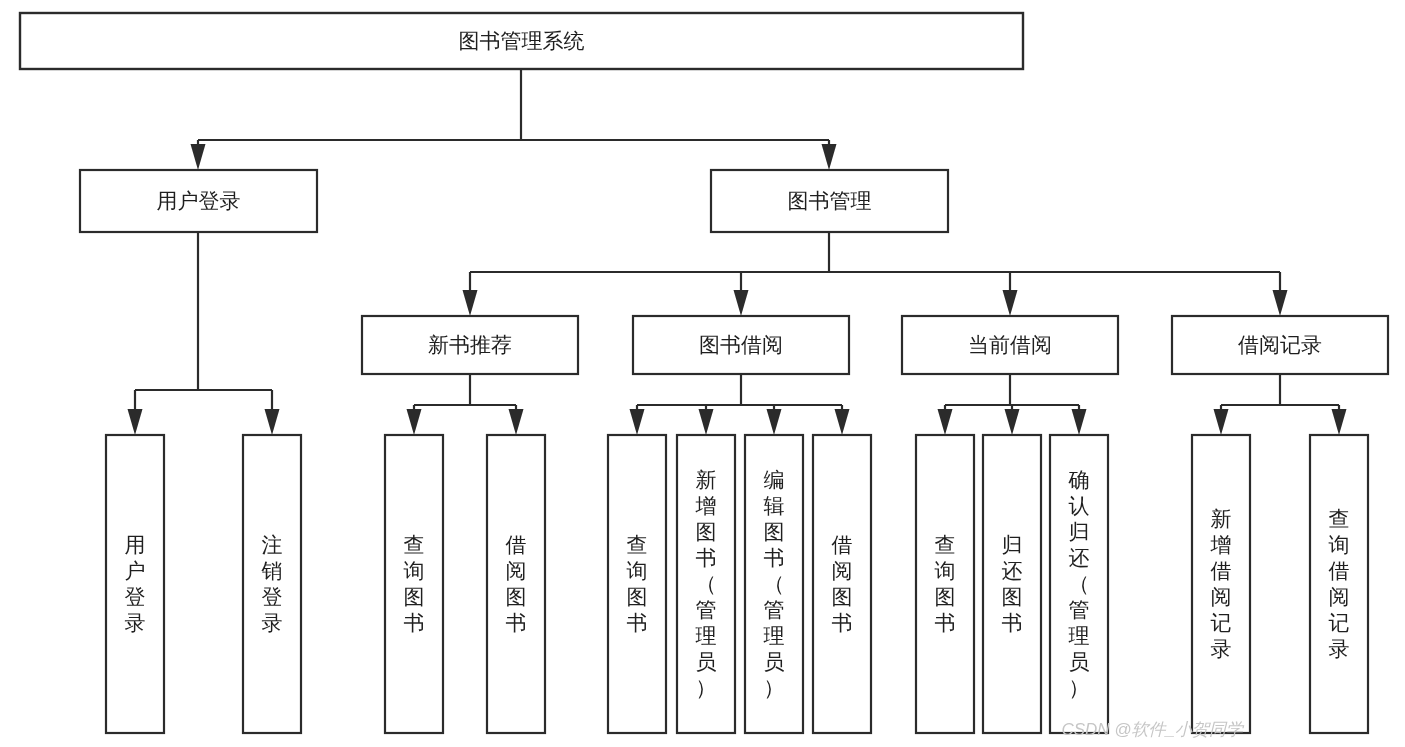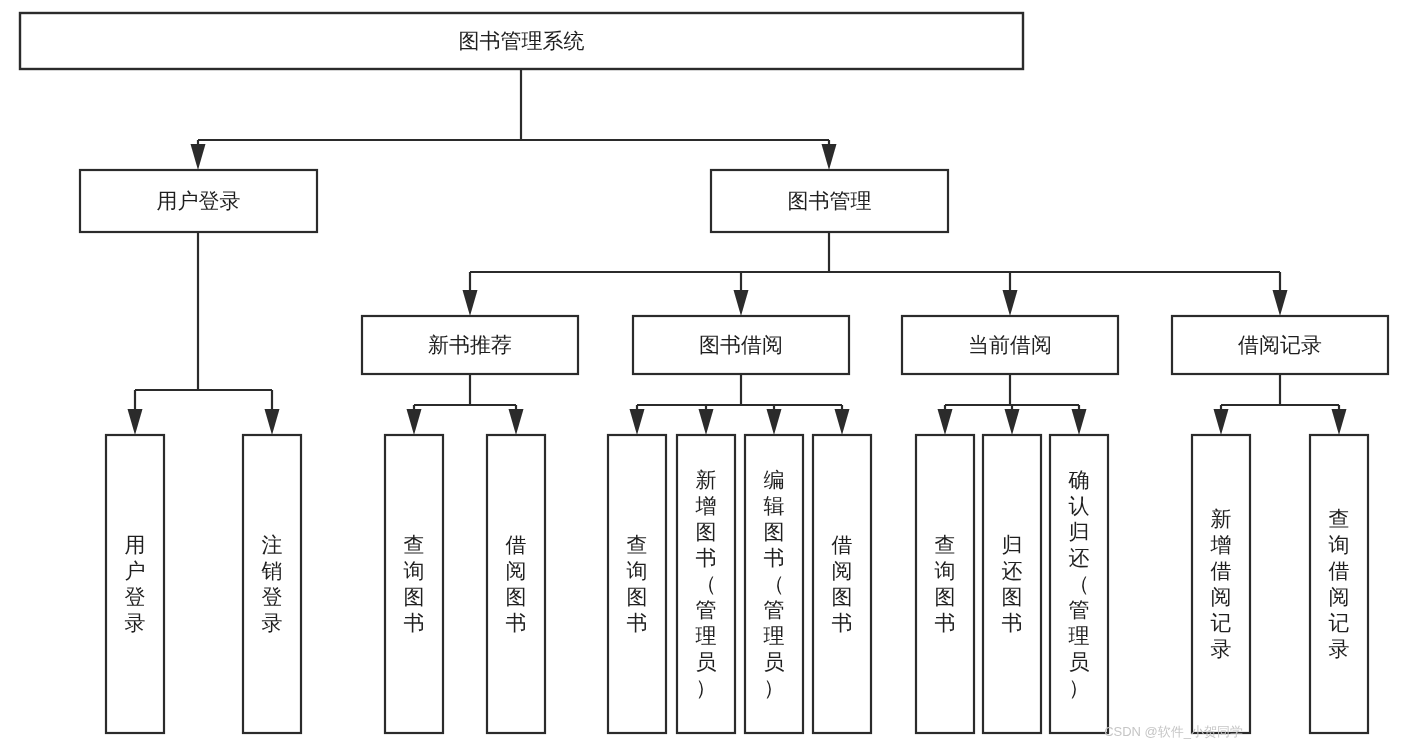--- a/index.html
+++ b/index.html
@@ -58,24 +58,25 @@
     font-family: "Liberation Sans", sans-serif;
     font-size: 21px;
     fill: #1f1f1f;
     text-anchor: middle;
   }
   .watermark-text {
     position: absolute;
     right: 10px;
     bottom: 6px;
     font-family: "Liberation Sans", sans-serif;
-    font-size: 13px;
+    font-size: 17px;
     color: #c6c6c6;
     white-space: nowrap;
     user-select: none;
+    font-style: italic;
   }
 </style>
 </head>
 <body>
 
 <div id="diagram-root">
   <svg id="tree-svg" viewBox="0 0 1405 747">
     <g id="edges-layer">
         <g>
           <path class="edge-line" d="M 521 69 L 521 140"></path>

